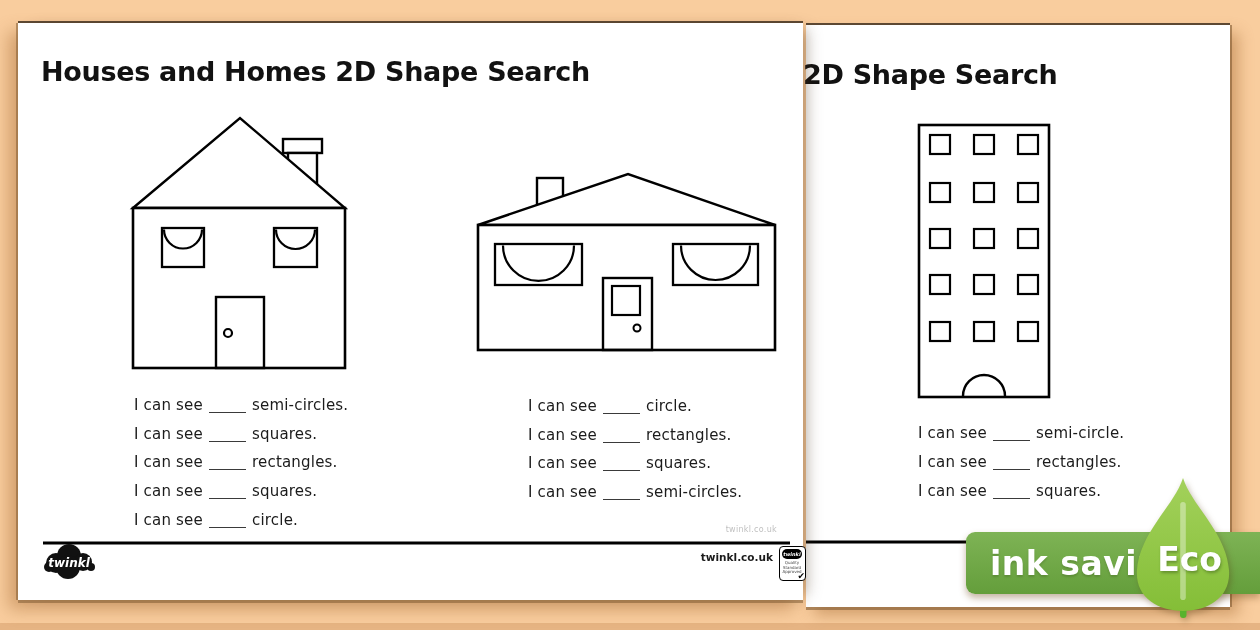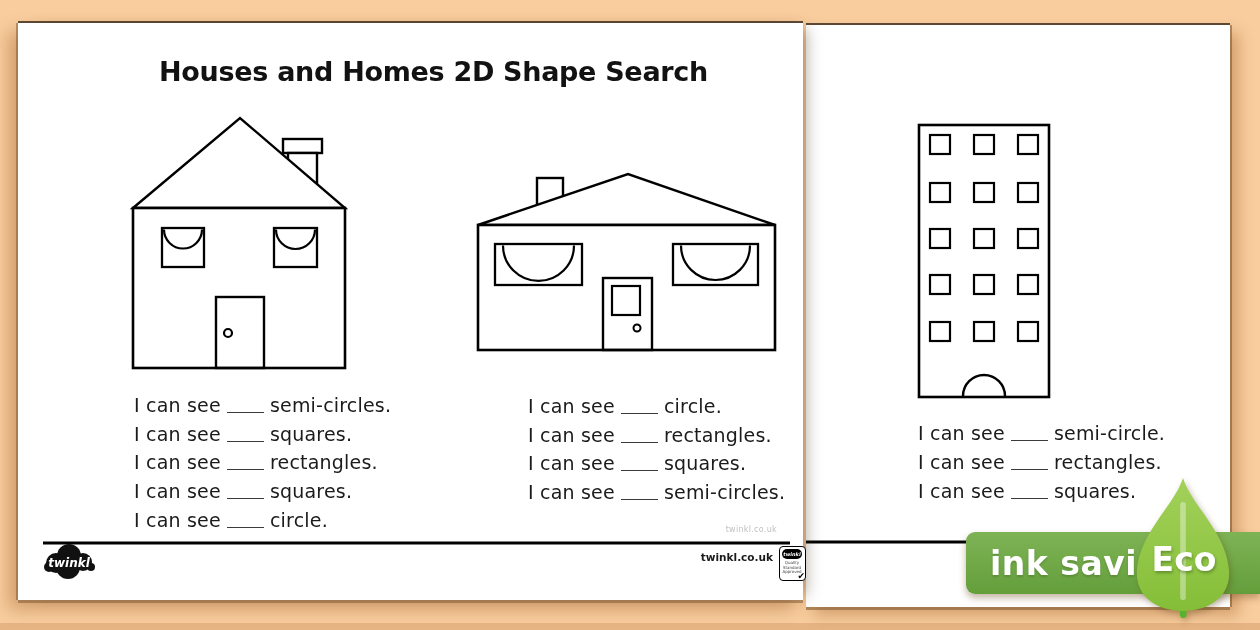--- a/index.html
+++ b/index.html
@@ -19,26 +19,26 @@
   }
   #page-back{
     left:806px;top:25px;width:424px;height:582px;z-index:1;
     box-shadow:0 -2px 0 rgba(55,40,25,.8), 2px 0 0 rgba(130,92,52,.6),
                0 3px 0 rgba(130,92,52,.6), 8px 8px 14px rgba(160,100,45,.45);
   }
   .ws-title{
     position:absolute;font-weight:bold;font-size:27px;letter-spacing:-.3px;
     white-space:nowrap;color:#121212;
   }
-  #title-front{top:33px;left:0;width:100%;text-align:center;transform:translateX(23px);}
+  #title-front{top:33px;left:0;width:100%;transform:translateX(23px);}
   #title-back{top:34px;left:-3px;}
   .shape-svg{position:absolute;left:0;top:0;}
   
   .see-row{position:absolute;display:flex;align-items:baseline;
-    font-size:19px;letter-spacing:.2px;white-space:nowrap;line-height:20px;}
+    font-size:15px;letter-spacing:.2px;white-space:nowrap;line-height:20px;}
   .blank{display:inline-block;width:37px;height:12px;align-self:flex-end;
     margin:0 6px 2px 6px;border-bottom:1.8px solid #3a3a3a;}
   
   .footer-watermark{position:absolute;font-size:8px;color:#c0c0c0;letter-spacing:.3px;}
   #front-watermark{top:502px;right:26px;}
   .footer-site{position:absolute;top:528px;right:30px;font-size:10.5px;font-weight:bold;}
   .logo-svg{position:absolute;left:25px;top:520px;}
   .qs-badge{position:absolute;left:761px;top:523px;width:27px;height:35px;
     border:1.6px solid #000;border-radius:4px;background:#fff;box-sizing:border-box;}
   .qs-cloud{position:absolute;left:2px;top:2px;width:20px;height:10px;background:#000;
@@ -55,33 +55,34 @@
     box-shadow:0 4px 7px rgba(110,70,25,.40);
   }
   #ink-label{
     position:absolute;left:24px;top:50%;transform:translateY(-50%);
     color:#fff;font-size:33px;font-weight:bold;letter-spacing:.5px;
     text-shadow:0 2px 2px rgba(60,90,30,.30);white-space:nowrap;
   }
   #leaf-svg{position:absolute;left:1128px;top:476px;z-index:6;
     filter:drop-shadow(2px 3px 3px rgba(90,60,20,.35));}
   #eco-label{
-    position:absolute;left:1146px;top:540px;width:76px;z-index:7;text-align:center;
+    position:absolute;left:1146px;top:540px;width:76px;z-index:7;text-align:right;
     color:#fff;font-size:33px;font-weight:bold;
     text-shadow:1px 2px 3px rgba(40,70,20,.40);
   }
   svg .ln{stroke:#000;fill:none;}
   svg .wh{stroke:#000;fill:#fff;}
 </style>
 </head>
 <body>
 
 <div id="screen">
 
   <div class="page" id="page-back">
+    <div class="ws-title" id="title-back">2D Shape Search</div>
 
     <svg class="shape-svg" width="424" height="582" viewBox="0 0 424 582">
 
       <rect class="wh" x="113" y="100" width="130" height="272" stroke-width="2.6"></rect>
 
       <g class="ln" stroke-width="2.2">
         <rect x="124" y="110" width="20" height="19"></rect>
           <rect x="168" y="110" width="20" height="19"></rect>
           <rect x="212" y="110" width="20" height="19"></rect>
         <rect x="124" y="158" width="20" height="19"></rect>

